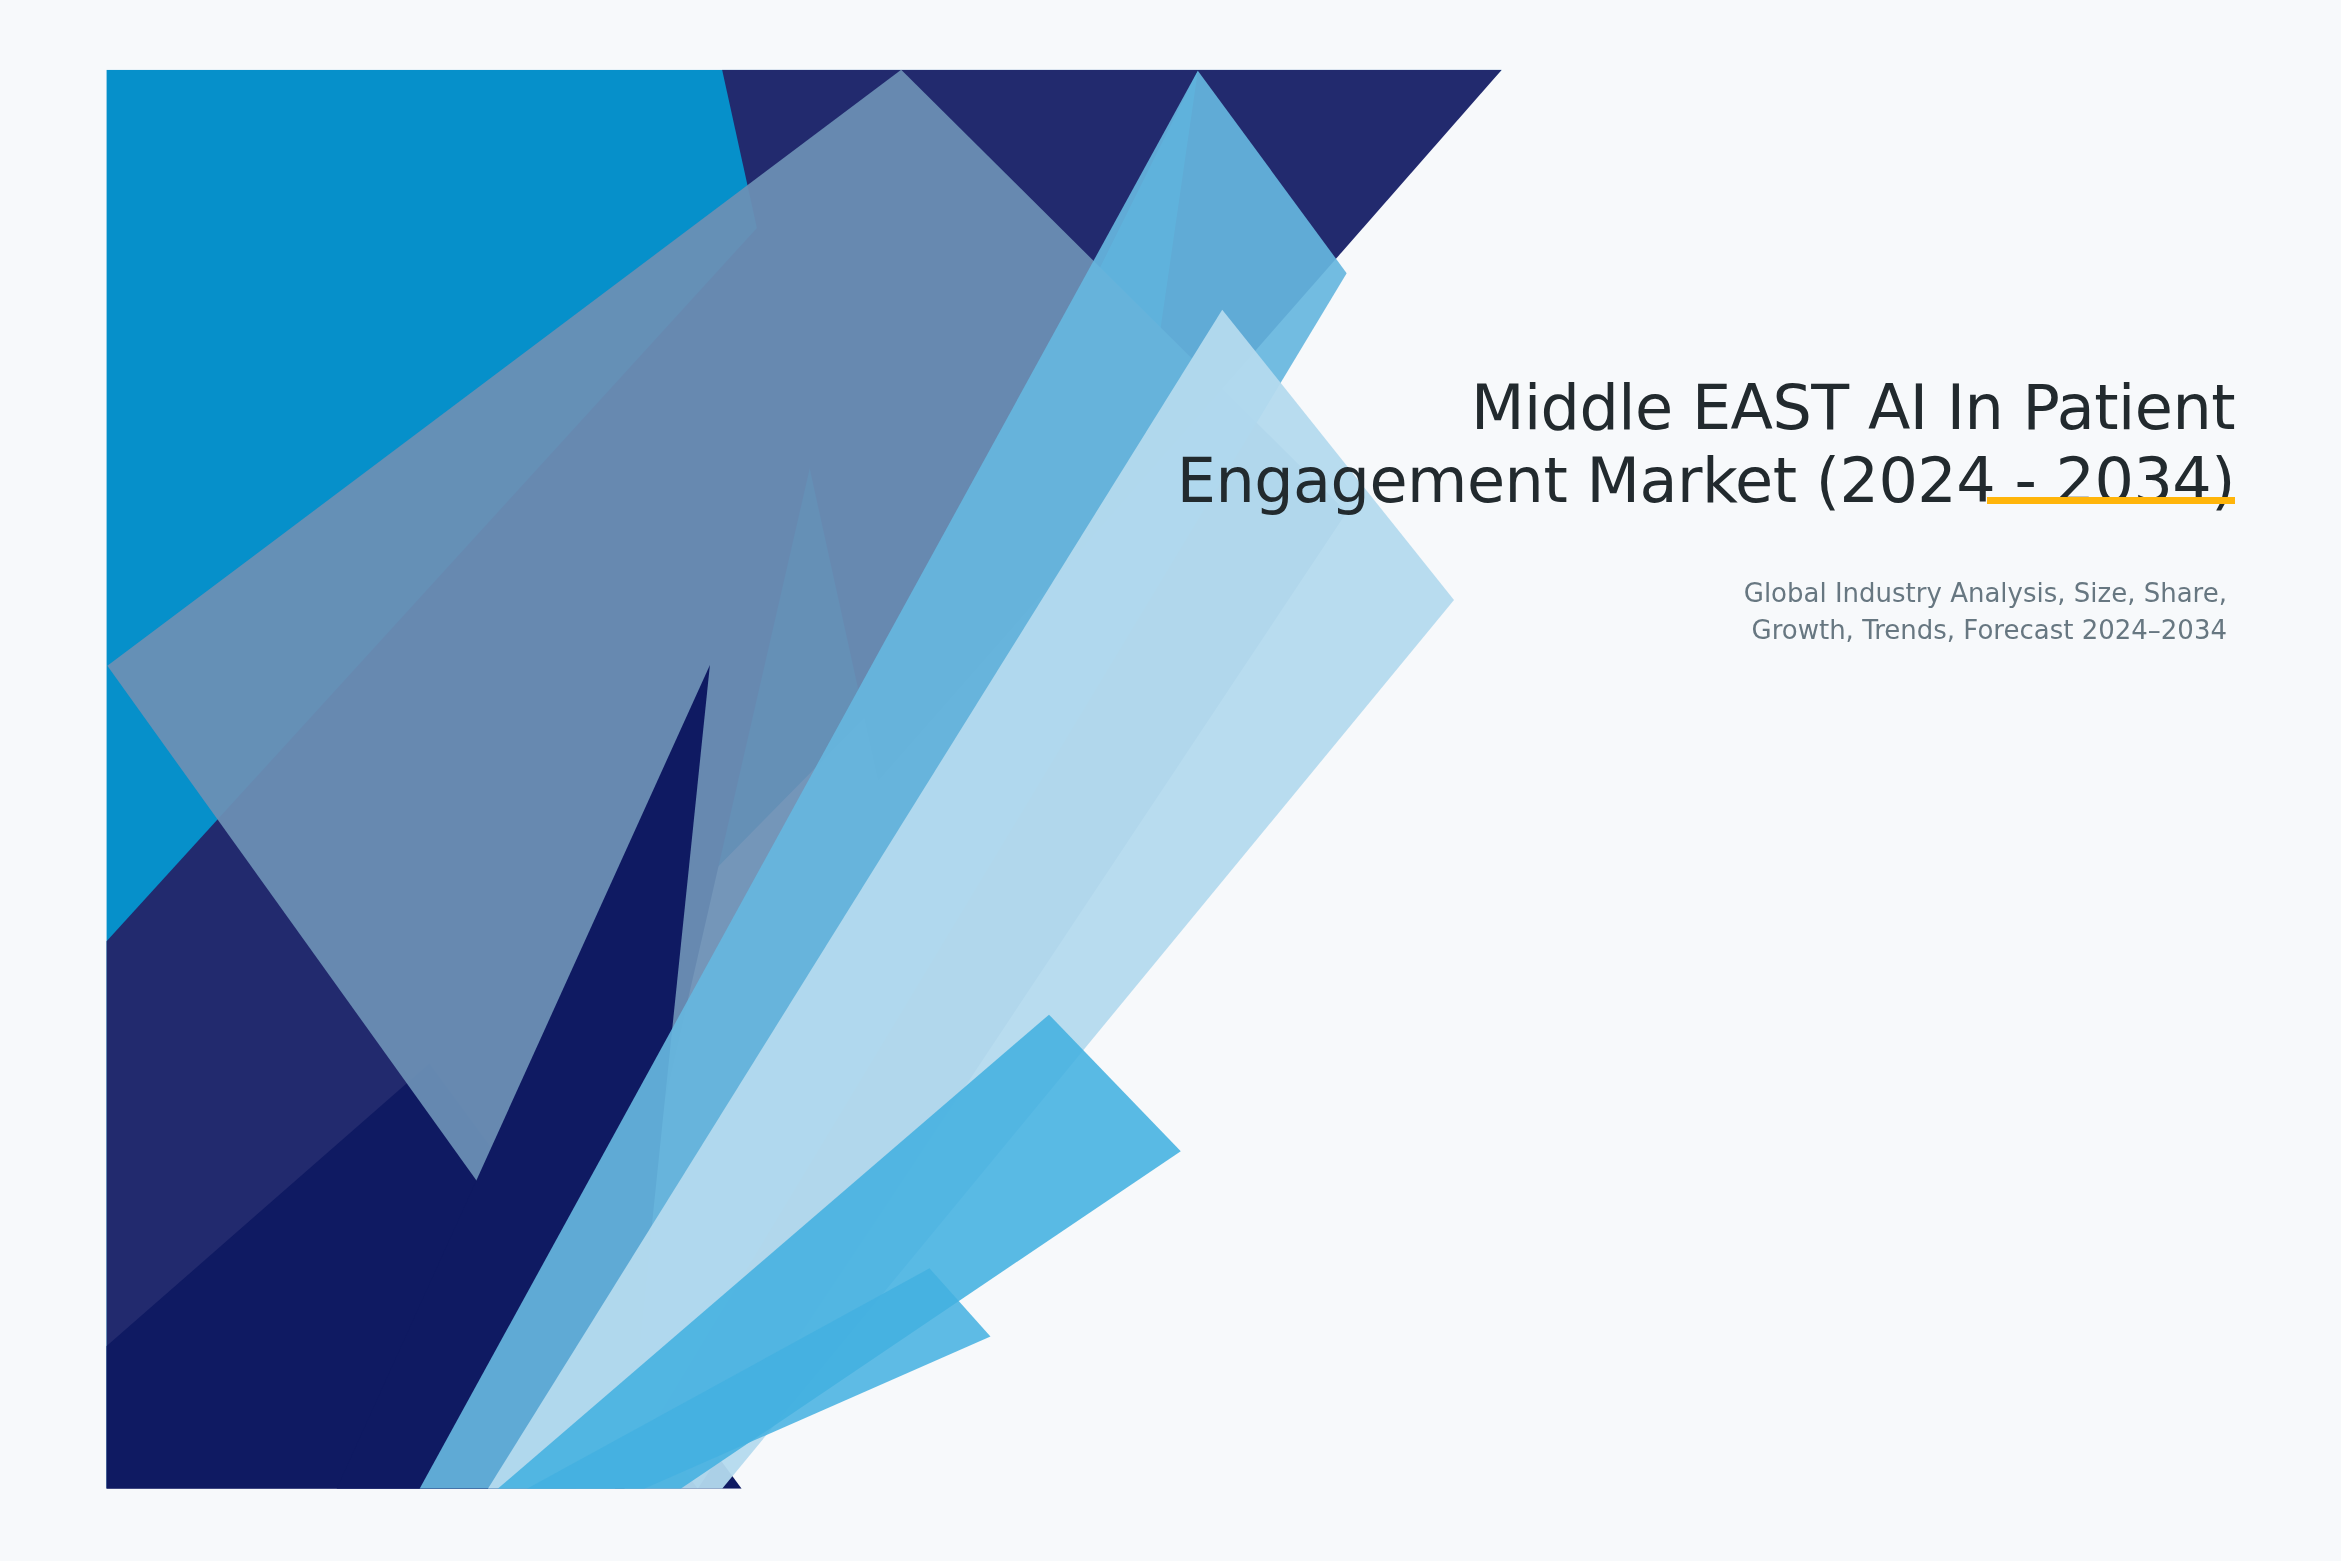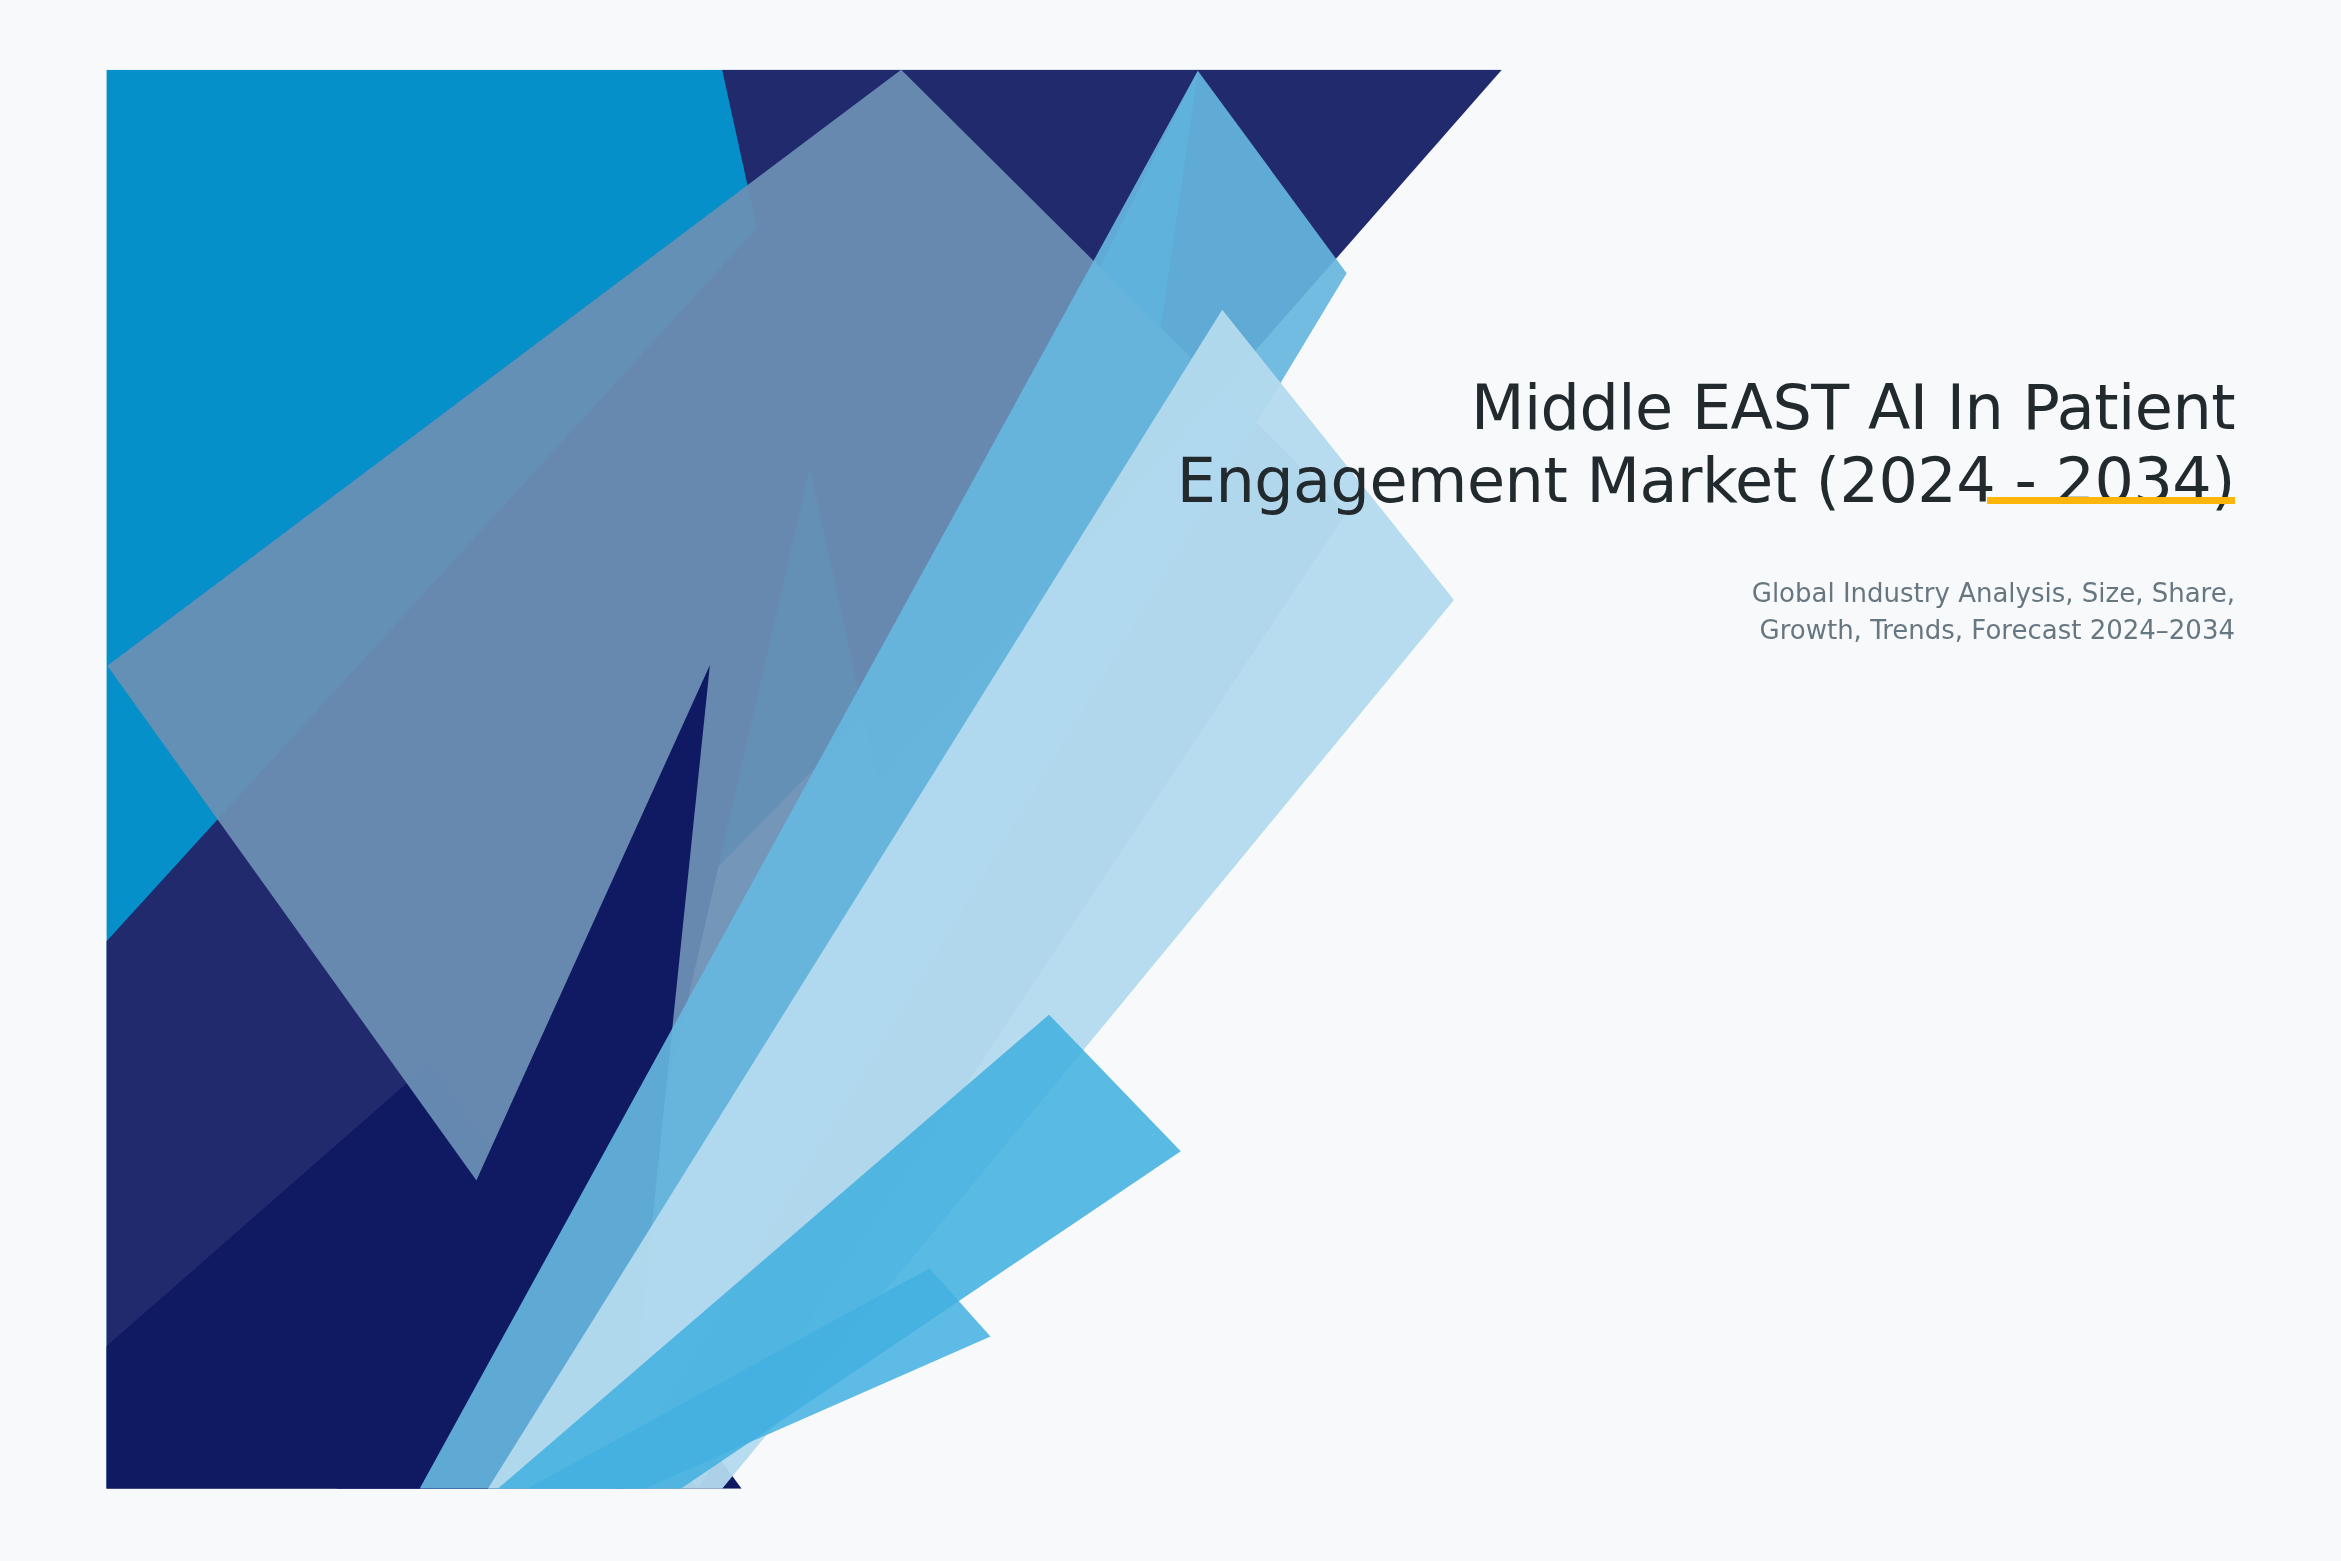--- a/index.html
+++ b/index.html
@@ -50,21 +50,21 @@
   }
   #title-underline {
     position: absolute;
     right: 0px;
     bottom: 13.7px;
     width: 248px;
     height: 6.8px;
     background: #ffb50a;
   }
   #subtitle {
-    margin: 58px 0 0 0;
+    margin: 58px 8px 0 0;
     font-family: "DejaVu Sans", sans-serif;
     font-weight: 400;
     font-size: 26px;
     line-height: 1.42;
     color: #677781;
     white-space: pre-line;
   }
 </style>
 </head>
 <body>

